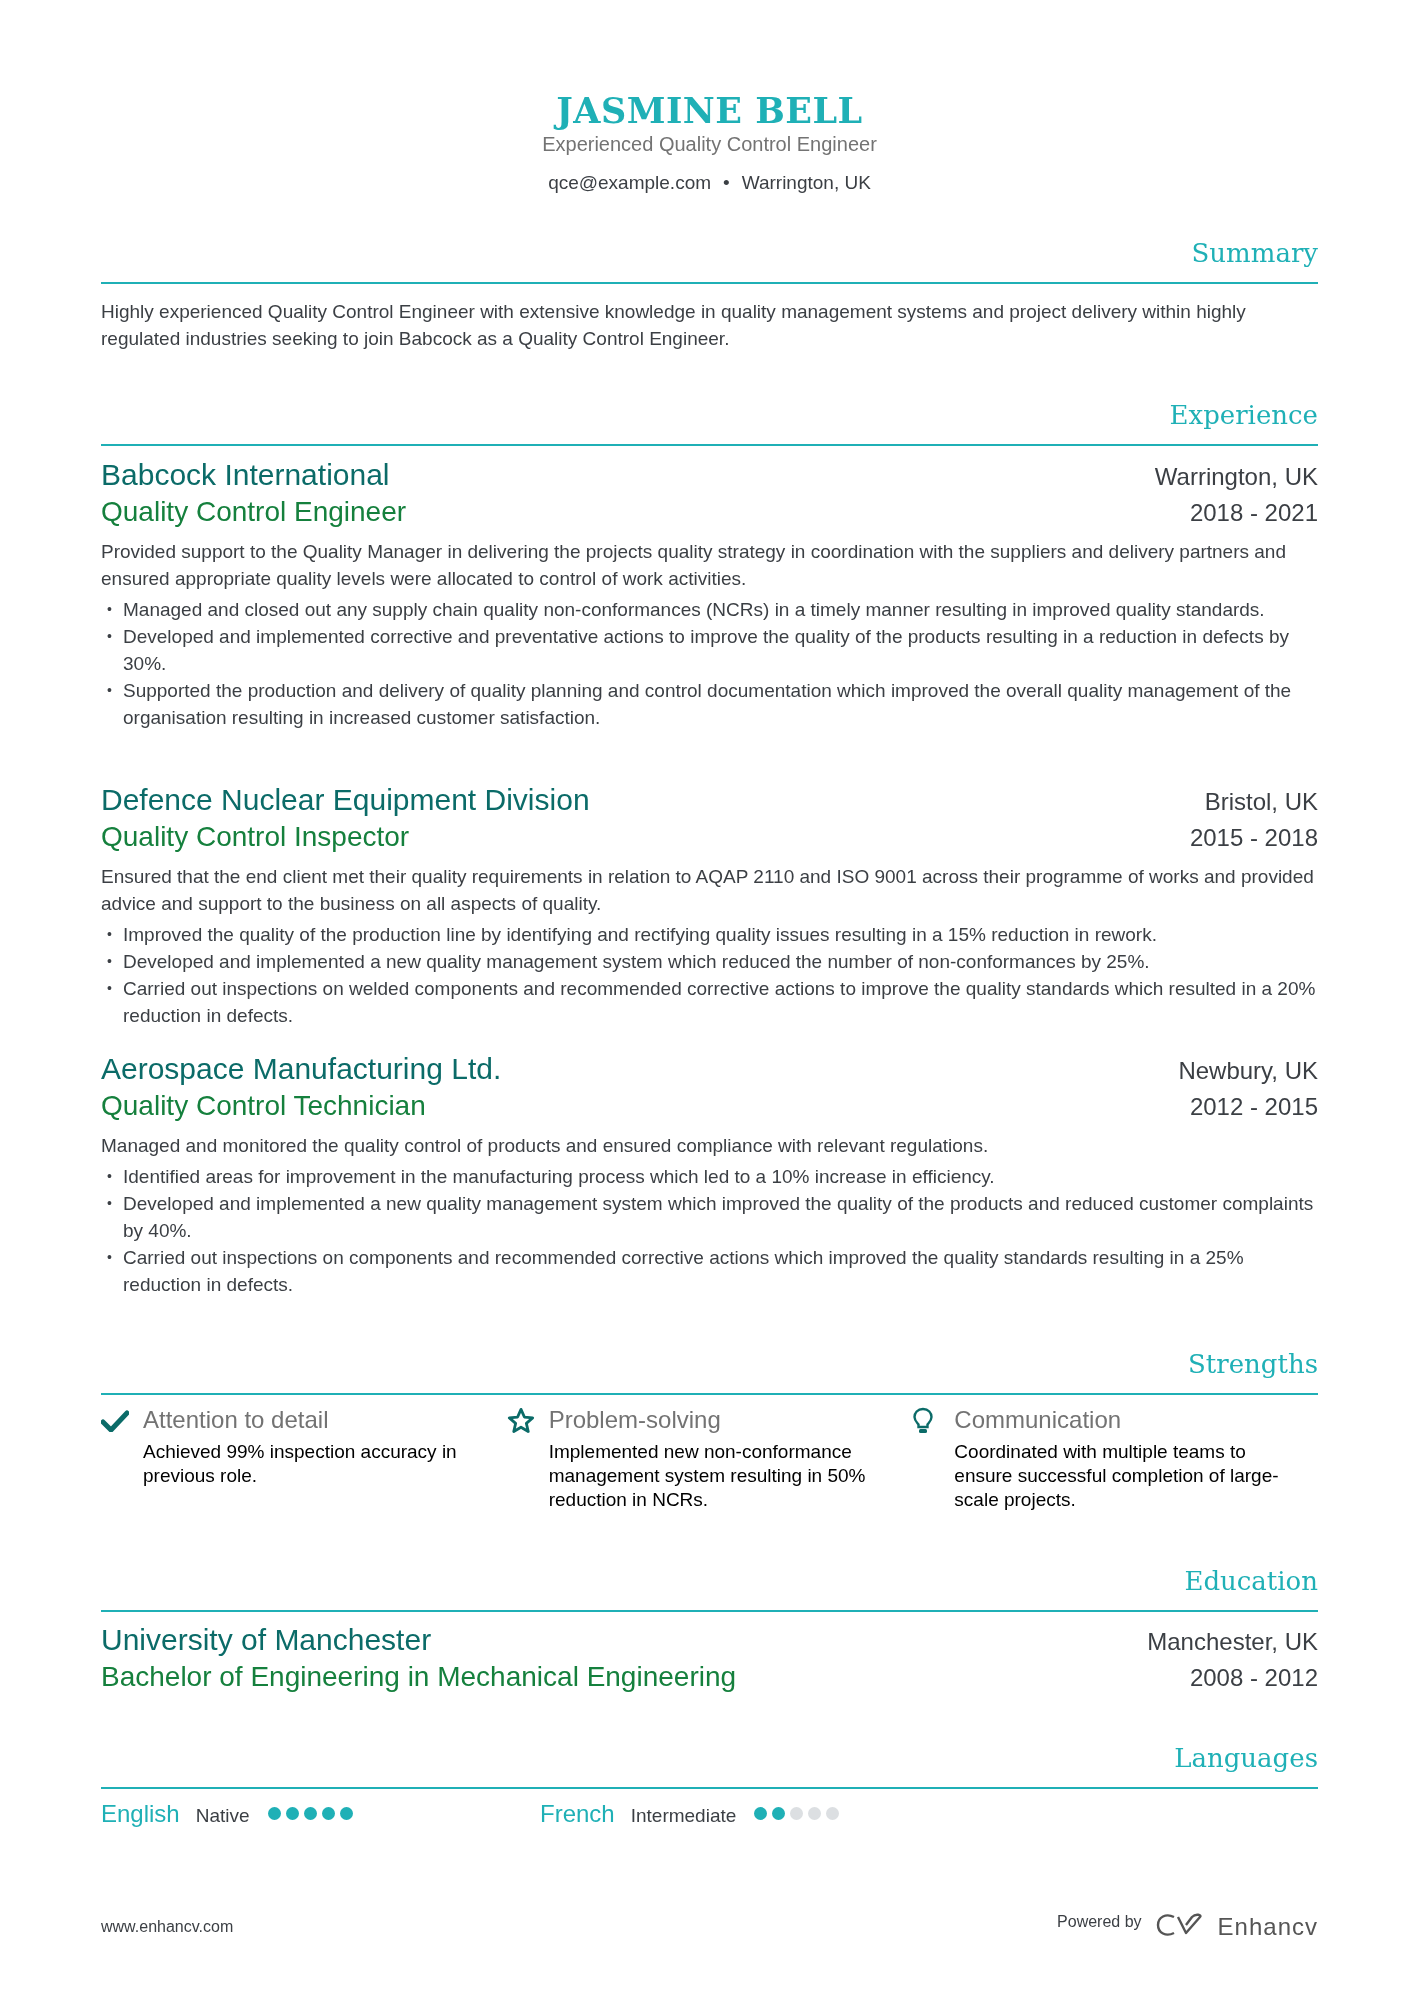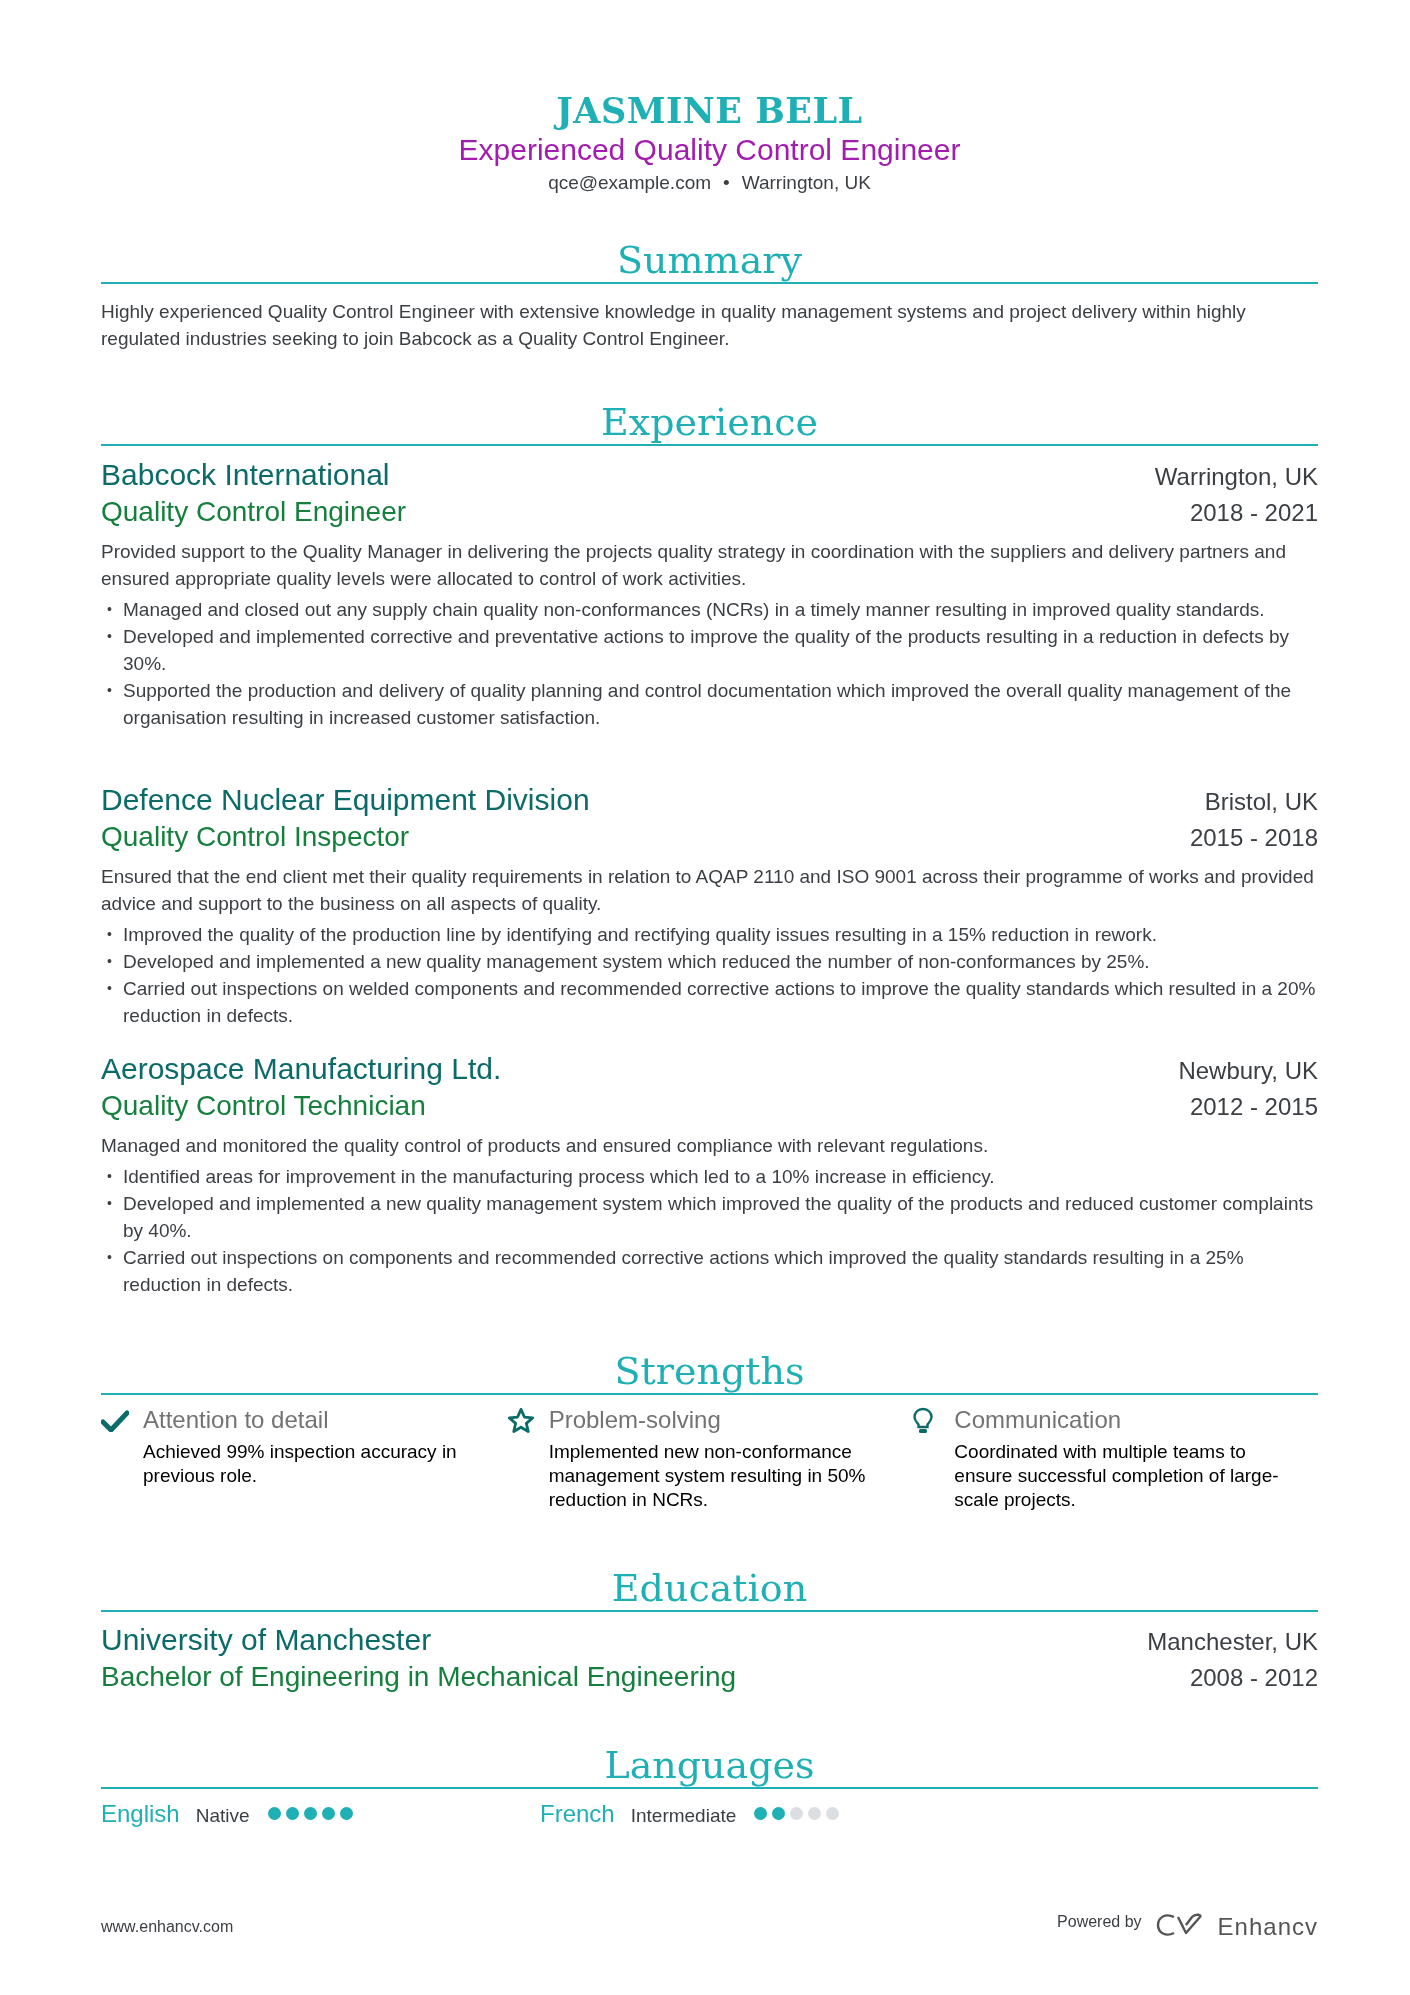--- a/index.html
+++ b/index.html
@@ -1,25 +1,25 @@
 <!DOCTYPE html>
 <html><head>
 <meta charset="utf-8">
 <style>
   * { box-sizing: border-box; margin: 0; padding: 0; }
   html, body { width: 1410px; height: 1995px; background: #ffffff; }
   body { font-family: "Liberation Sans", "DejaVu Sans", sans-serif; color: #3b3f44; position: relative; overflow: hidden; }
   .page { position: absolute; left: 101px; width: 1217px; top: 0; }
   .center { text-align: center; }
   .name { position: absolute; top: 90px; width: 100%; font-family: "DejaVu Serif", serif; font-weight: bold; font-size: 35px; color: #1fb0b6; letter-spacing: 0.5px; }
-  .title { position: absolute; top: 133px; width: 100%; font-size: 30px; color: #a21caf; }
+  .title { position: absolute; top: 133px; width: 100%; font-size: 20px; color: #737373; }
   .contact { position: absolute; top: 172px; width: 100%; font-size: 19px; color: #3b3f44; }
   .contact .sep { margin: 0 12px; }
 
-  .section-head { position: absolute; width: 100%; text-align: center; font-family: "DejaVu Serif", serif; font-size: 38px; color: #1fb0b6; }
+  .section-head { position: absolute; width: 100%; text-align: right; font-family: "DejaVu Serif", serif; font-size: 26px; color: #1fb0b6; }
   .rule { position: absolute; width: 100%; height: 2px; background: #1fb0b6; }
 
   .para { position: absolute; width: 100%; font-size: 19px; line-height: 27px; color: #3b3f44; }
 
   .entry { position: absolute; width: 100%; }
   .entry .row { display: flex; justify-content: space-between; align-items: baseline; }
   .entry .org { font-size: 30px; color: #0b6b68; }
   .entry .loc { font-size: 24px; color: #3b3f44; }
   .entry .role { font-size: 28px; color: #15803d; }
   .entry .dates { font-size: 24px; color: #3b3f44; }

